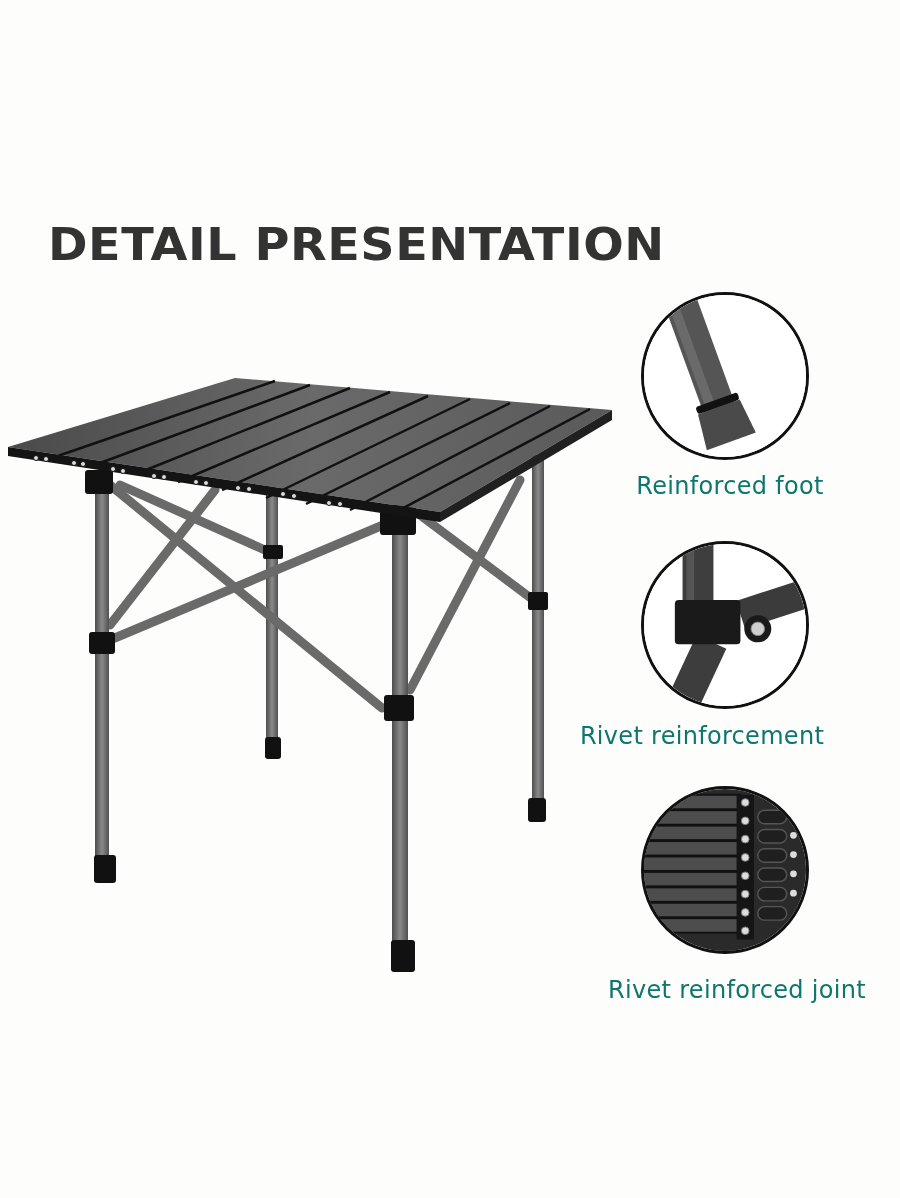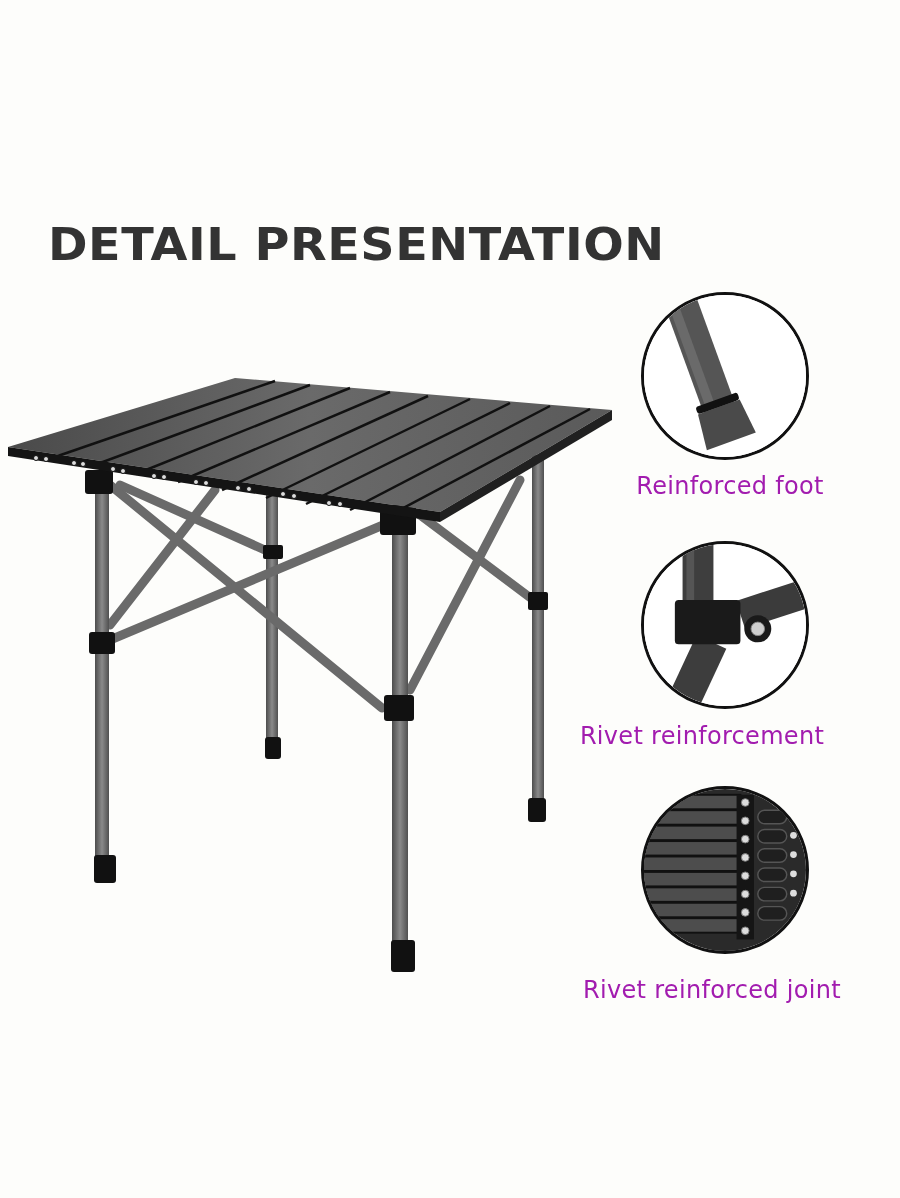--- a/index.html
+++ b/index.html
@@ -17,21 +17,21 @@
     .table-illustration { position: absolute; left: 0; top: 370px; width: 620px; height: 610px; }
 
     .detail-circle {
       position: absolute; width: 168px; height: 168px; border-radius: 50%;
       border: 3px solid #111; overflow: hidden; background: #fff;
     }
     .detail-circle svg { width: 100%; height: 100%; display: block; }
 
     .caption {
       position: absolute; font-family: "DejaVu Sans", sans-serif; font-size: 24px;
-      color: #a21caf; white-space: nowrap; text-align: center; width: 320px;
+      color: #0f766e; white-space: nowrap; text-align: center; width: 320px;
       letter-spacing: 0.3px;
     }
   </style>
 </head>
 <body>
 
 <div class="headline">DETAIL PRESENTATION</div>
 
 <div class="table-illustration">
   <svg viewBox="0 370 620 610" width="620" height="610">
@@ -179,13 +179,13 @@
       <rect x="118" y="122" width="30" height="14" rx="7"></rect>
     </g>
     <g fill="#ddd">
         <circle cx="155" cy="48" r="3.5"></circle>
         <circle cx="155" cy="68" r="3.5"></circle>
         <circle cx="155" cy="88" r="3.5"></circle>
         <circle cx="155" cy="108" r="3.5"></circle>
       </g>
   </svg>
 </div>
-<div class="caption" style="left:552px; top:976px;">Rivet reinforced joint</div>
+<div class="caption" style="left:577px; top:976px;">Rivet reinforced joint</div>
 
 </body></html>

